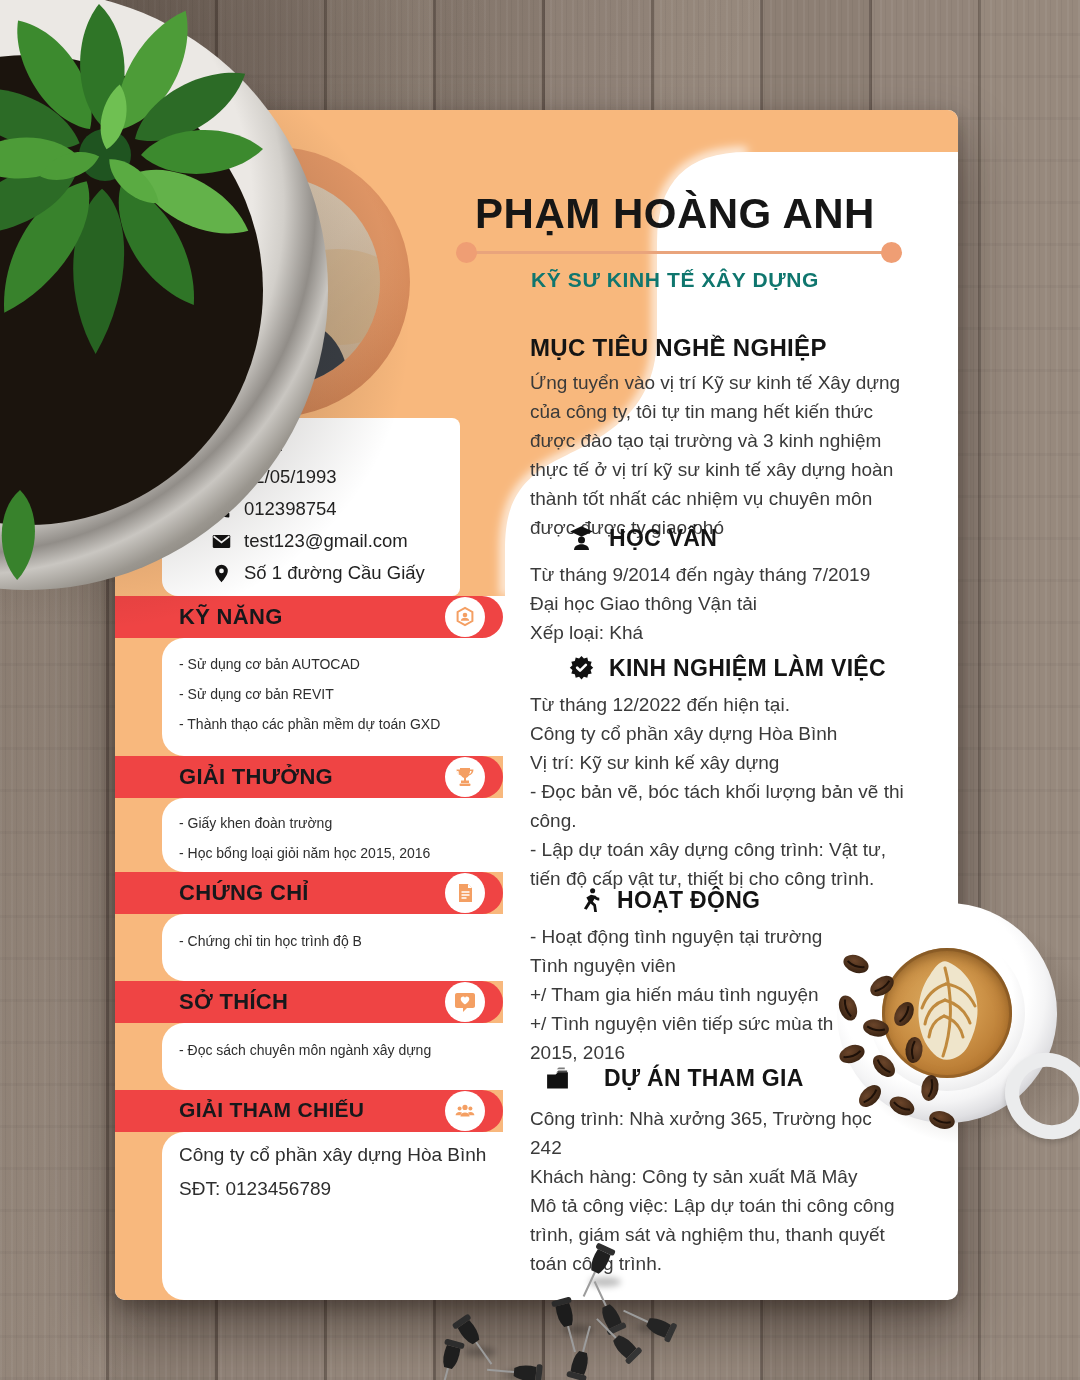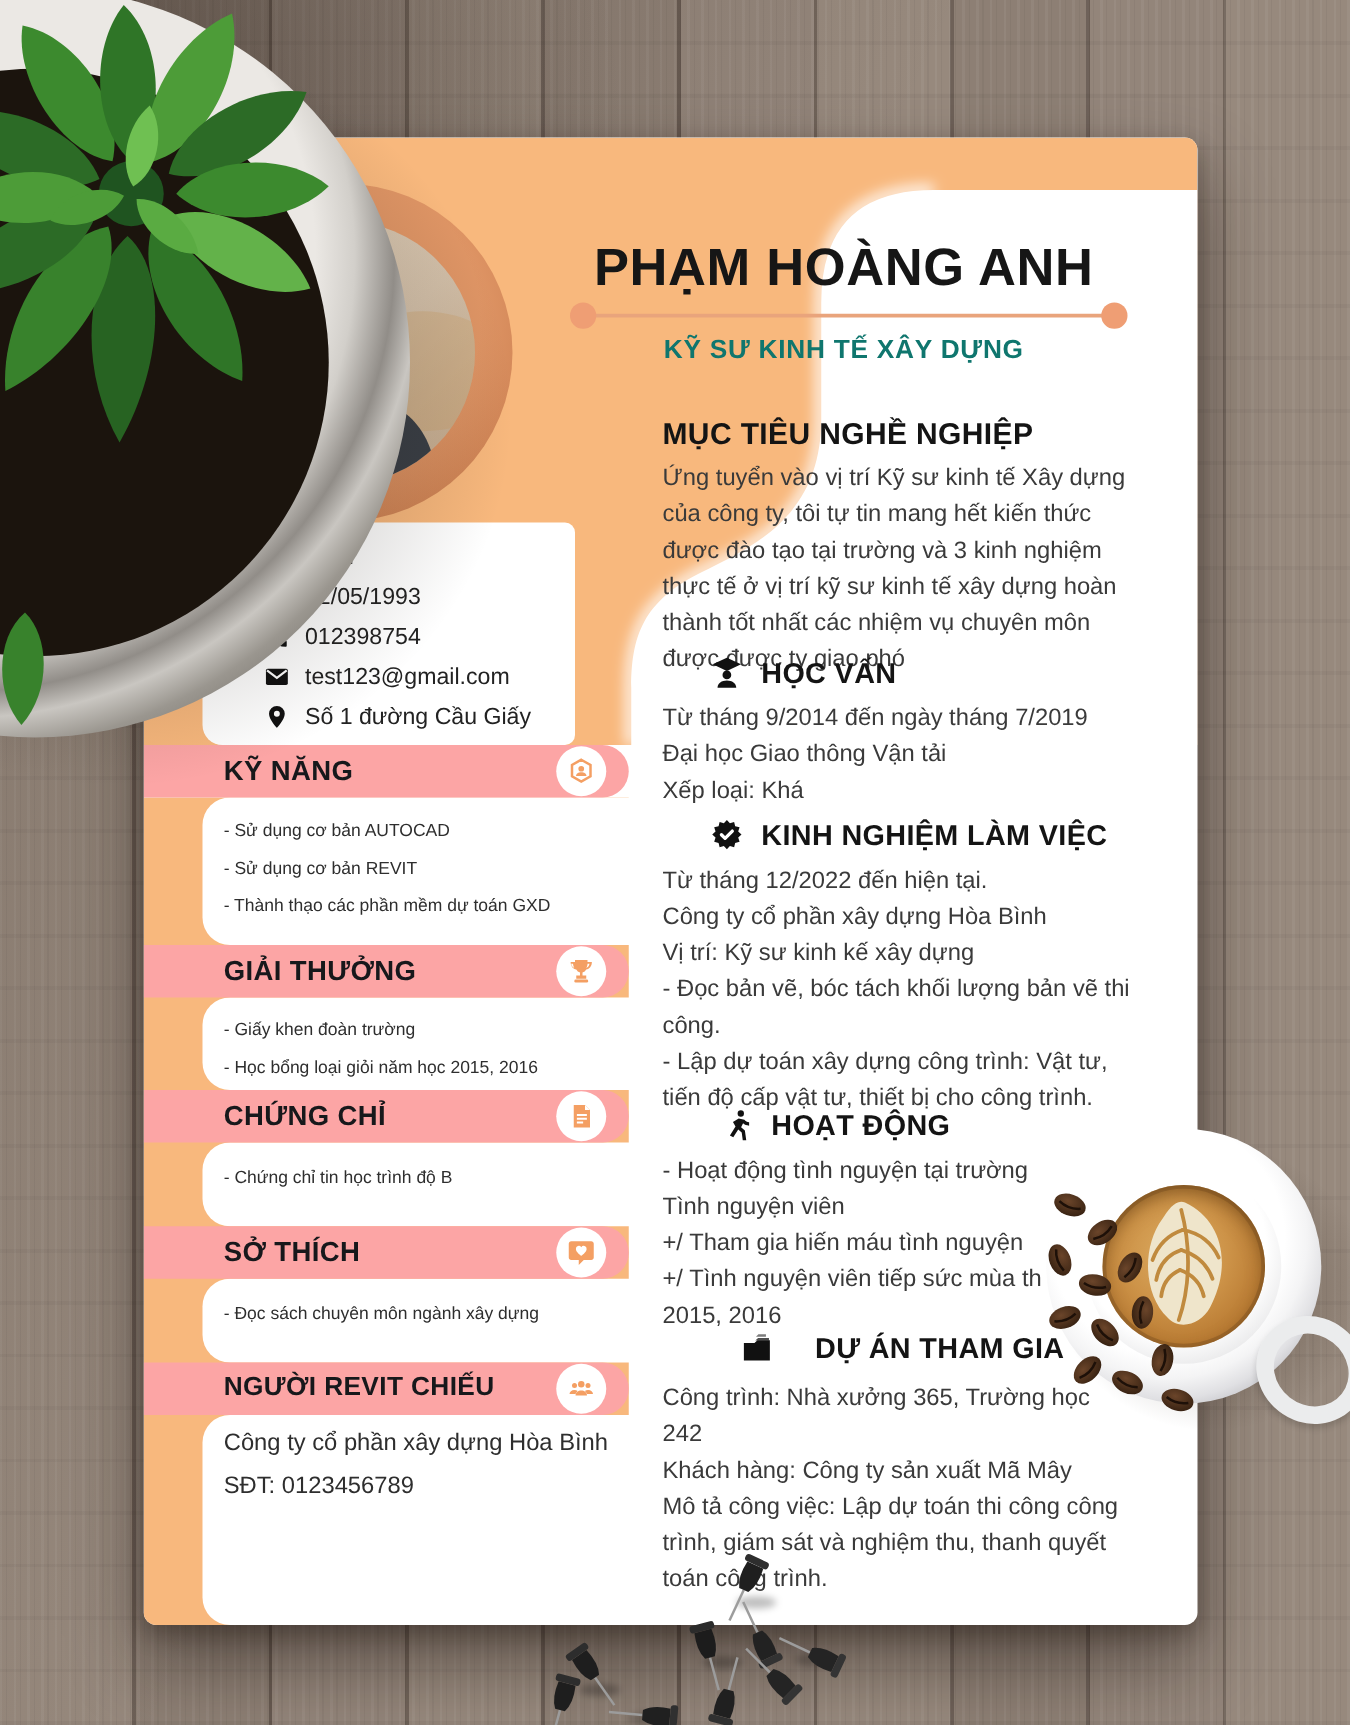--- a/index.html
+++ b/index.html
@@ -16,21 +16,21 @@
       repeating-linear-gradient(90deg, #97897d 0 106px, #6e6158 106px 109px, #8d7f74 109px 215px, #675a51 215px 218px, #93857a 218px 324px, #71645a 324px 327px);}
 
   
   .paper{position:absolute;left:115px;top:110px;width:843px;height:1190px;background:#ffffff;
          border-radius:10px;overflow:hidden;
          box-shadow:0 30px 60px rgba(25,16,10,.45),0 8px 18px rgba(25,16,10,.3);}
 
   .topblob{position:absolute;left:0;top:0;}
   .col-orange{position:absolute;left:0;top:528px;width:388px;height:662px;background:#f8b87d;}
   .wbox{position:absolute;left:47px;width:492px;background:#ffffff;border-radius:22px 0 0 22px;}
-  .pill{position:absolute;left:0;width:388px;height:42px;background:#fca5a5;
+  .pill{position:absolute;left:0;width:388px;height:42px;background:#ef4444;
         border-radius:0 21px 21px 0;z-index:4;}
   .pill-title{position:absolute;left:64px;top:8px;font-size:22px;font-weight:bold;color:#17181b;letter-spacing:.3px;}
   .pill-title.sm{font-size:21px;}
   .pill-ic{position:absolute;left:330px;top:1px;width:40px;height:40px;border-radius:50%;
            background:#ffffff;display:flex;align-items:center;justify-content:center;}
   .pill-ic svg{width:24px;height:24px;}
 
   .contact-box{position:absolute;left:47px;top:308px;width:298px;height:178px;background:#ffffff;
                border-radius:55px 8px 8px 16px;z-index:3;}
   .c-row{position:absolute;left:96px;height:28px;display:flex;align-items:center;gap:12px;z-index:6;white-space:nowrap;}
@@ -224,21 +224,21 @@
     <div class="pill" style="top:871px;">
       <span class="pill-title">SỞ THÍCH</span>
       <span class="pill-ic">
         <svg viewBox="0 0 24 24">
             <path fill="#f49f63" d="M4 3h16c1.1 0 2 .9 2 2v11c0 1.1-.9 2-2 2h-6l-4 4v-4H4c-1.1 0-2-.9-2-2V5c0-1.1.9-2 2-2z"></path>
             <path fill="#fff" d="M12 14.6s-4.3-2.9-4.3-5.5A2.35 2.35 0 0 1 12 7.7a2.35 2.35 0 0 1 4.3 1.4c0 2.6-4.3 5.5-4.3 5.5z"></path>
           </svg>
       </span>
     </div>
     <div class="pill" style="top:980px;">
-      <span class="pill-title sm">NGƯỜI REVIT CHIẾU</span>
+      <span class="pill-title sm">GIẢI THAM CHIẾU</span>
       <span class="pill-ic">
         <svg viewBox="0 0 24 24" fill="#f49f63">
             <circle cx="6.6" cy="9.4" r="2"></circle>
             <circle cx="17.4" cy="9.4" r="2"></circle>
             <circle cx="12" cy="8.4" r="2.6"></circle>
             <path d="M2.6 16.2c0-2 1.7-3.3 3.9-3.3 1 0 1.9.3 2.6.8a5.7 5.7 0 0 0-1.7 2.5z"></path>
             <path d="M21.4 16.2h-4.8a5.7 5.7 0 0 0-1.7-2.5c.7-.5 1.6-.8 2.6-.8 2.2 0 3.9 1.3 3.9 3.3z"></path>
             <path d="M7.4 17.4c0-2.4 2.1-4 4.6-4s4.6 1.6 4.6 4z"></path>
           </svg>
       </span>
@@ -308,21 +308,21 @@
       <span class="t">HOẠT ĐỘNG</span>
     </div>
     <div class="mb" style="top:812px;">
       <div class="ln">- Hoạt động tình nguyện tại trường</div>
       <div class="ln">Tình nguyện viên</div>
       <div class="ln">+/ Tham gia hiến máu tình nguyện</div>
       <div class="ln">+/ Tình nguyện viên tiếp sức mùa th</div>
       <div class="ln">2015, 2016</div>
     </div>
 
-    <div class="mh" style="left:476px;top:954px;gap:32px;">
+    <div class="mh" style="left:428px;top:954px;gap:32px;">
       <svg viewBox="0 0 24 24">
           <path fill="#111" opacity=".55" d="M6 4.4h5.4L13 2.8h5v1.6z"></path>
           <path fill="#111" opacity=".75" d="M5 7h6L12.8 5.3H20v1.7z"></path>
           <path fill="#111" d="M3.4 8.6h7l2-1.8h8.2v13.4H3.4z"></path>
         </svg>
       <span class="t">DỰ ÁN THAM GIA</span>
     </div>
     <div class="mb" style="top:994px;">
       <div class="ln">Công trình: Nhà xưởng 365, Trường học 242</div>
       <div class="ln">Khách hàng: Công ty sản xuất Mã Mây</div>

